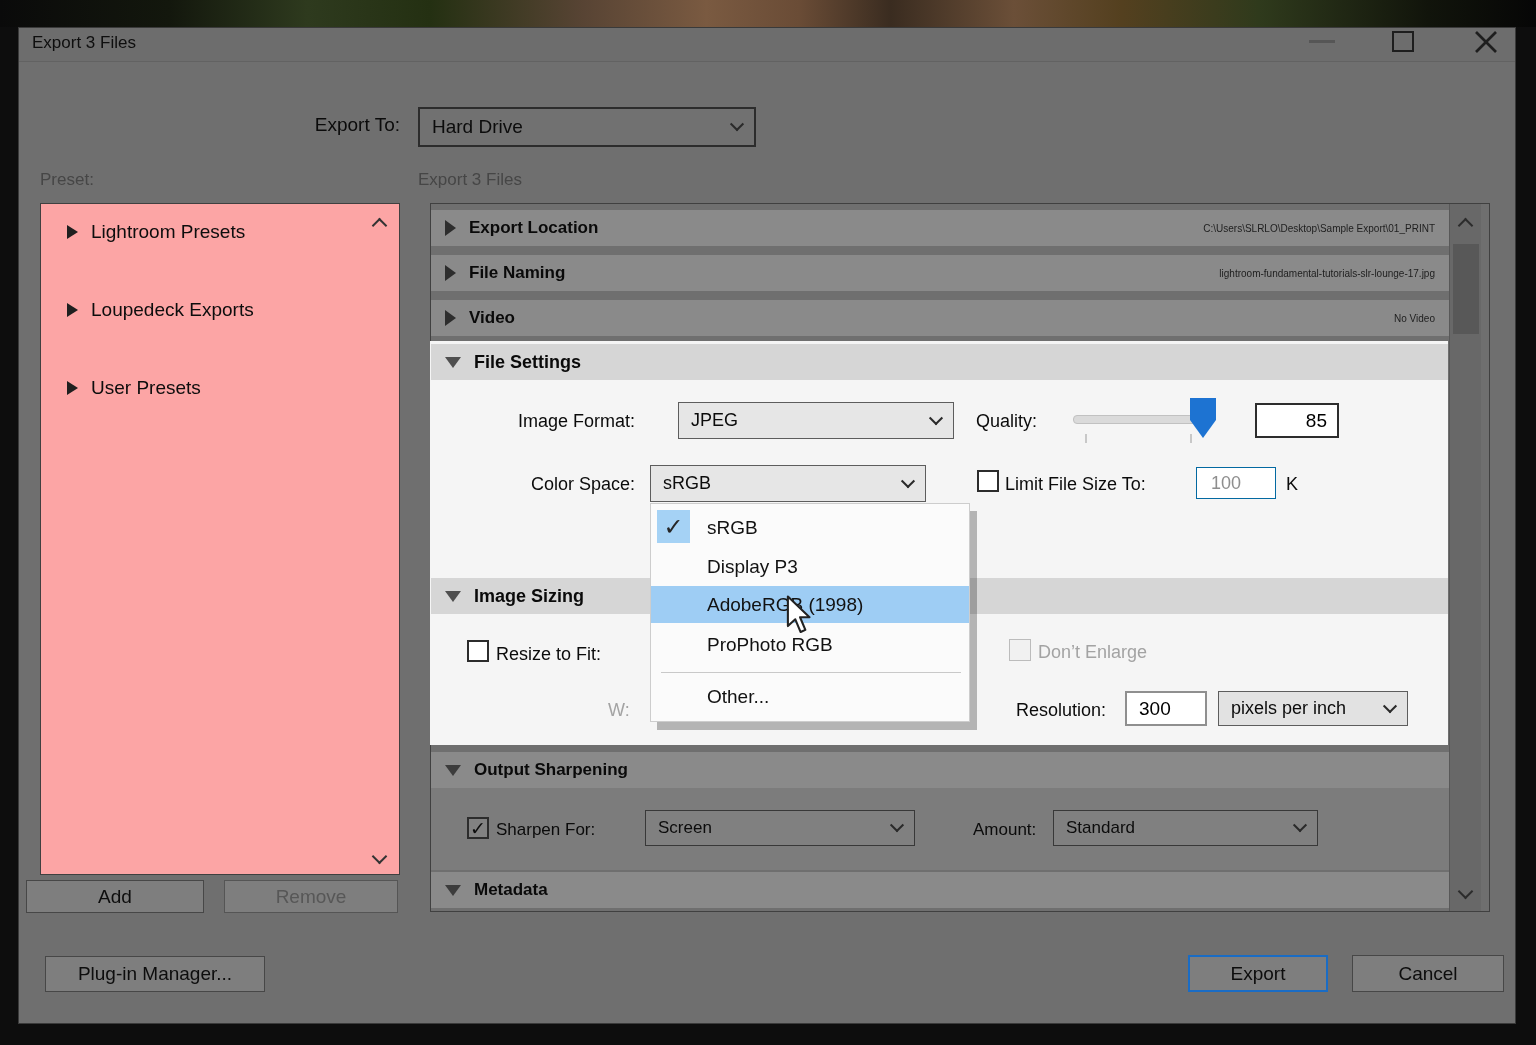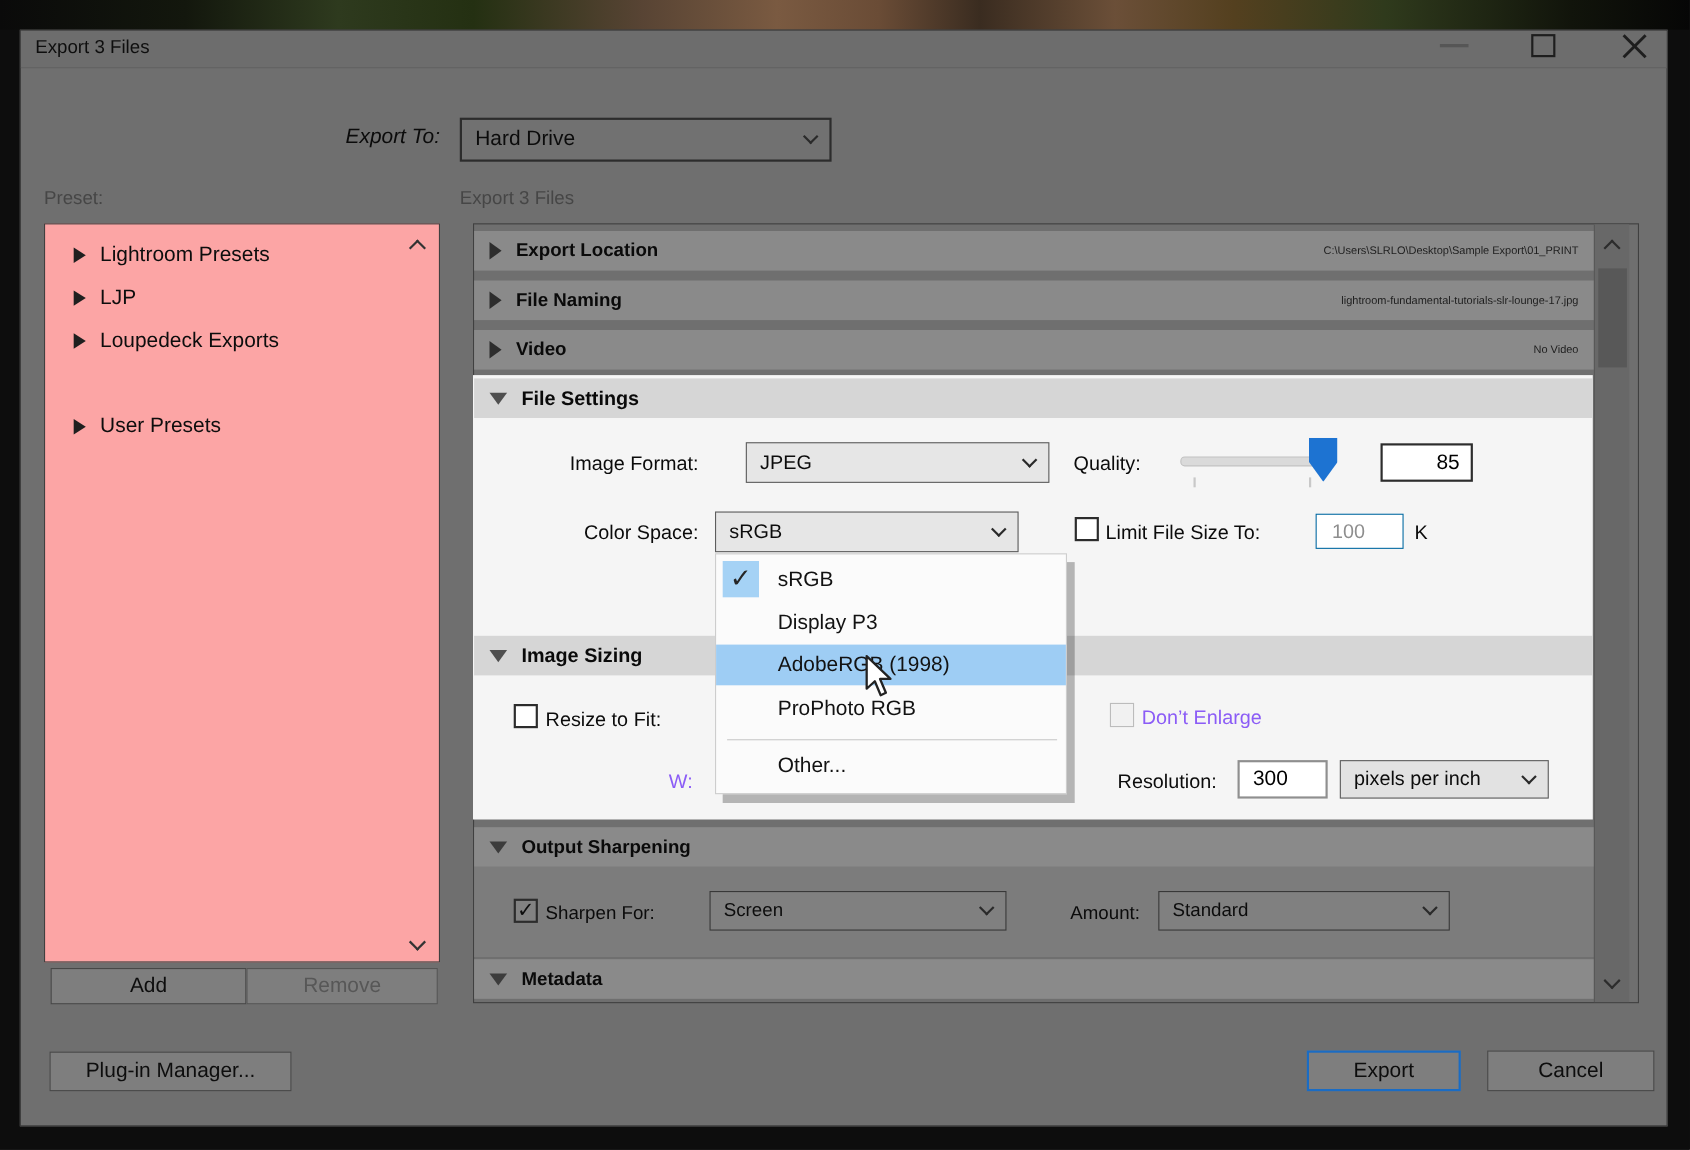--- a/index.html
+++ b/index.html
@@ -18,21 +18,21 @@
   .title-text { position:absolute; left:32px; top:33px; font-size:17px; color:#0e0e0e; }
 
   .win-min { position:absolute; left:1309px; top:40px; width:26px; height:3px; background:#565656; cursor:default; }
   .win-max { position:absolute; left:1392px; top:31px; width:22px; height:21px; border:2px solid #1e1e1e; background:transparent; }
   .win-close { position:absolute; left:1472px; top:28px; width:28px; height:28px; }
   .win-close svg { display:block; }
 
   .dim-label { color:#464646; font-size:17px; position:absolute; }
   .lbl { position:absolute; font-size:18px; color:#0b0b0b; }
   .lbl-right { text-align:right; }
-  .lbl-gray { color:#8b5cf6; }
+  .lbl-gray { color:#a3a3a3; }
 
   
   .combo { position:absolute; display:flex; align-items:center; padding:0 12px; font-size:18px; color:#0c0c0c; }
   .combo .combo-text { white-space:nowrap; overflow:hidden; }
   .chev { width:10px; height:10px; border-right:2px solid #2a2a2a; border-bottom:2px solid #2a2a2a;
     transform:rotate(45deg) translate(-2px,-2px); margin-left:auto; flex:0 0 auto; }
   .combo-dim  { background:#7c7c7c; border:2px solid #2c2c2c; }
   .combo-dim2 { background:#808080; border:1px solid #383838; }
   .combo-lit  { background:#e6e6e6; border:1px solid #5d5d5d; }
   .combo-lit2 { background:#e2e2e2; border:1px solid #5d5d5d; }
@@ -111,51 +111,47 @@
 
   <div class="win-min"></div>
   <div class="win-max"></div>
   <div class="win-close">
     <svg width="28" height="28" viewBox="0 0 28 28">
       <line x1="4" y1="4" x2="24" y2="24" stroke="#1e1e1e" stroke-width="2.6"></line>
       <line x1="24" y1="4" x2="4" y2="24" stroke="#1e1e1e" stroke-width="2.6"></line>
     </svg>
   </div>
 
-  <div class="lbl lbl-right" style="left:240px; top:114px; width:160px; font-size:19px;font-style:italic;">Export To:</div>
+  <div class="lbl lbl-right" style="left:240px; top:114px; width:160px; font-size:19px;">Export To:</div>
   <div class="combo combo-dim" style="left:418px; top:107px; width:338px; height:40px; font-size:19px; background:#717171;">
     <span class="combo-text">Hard Drive</span>
     <span class="chev"></span>
   </div>
 
   <div class="dim-label" style="left:40px; top:170px;">Preset:</div>
   <div class="dim-label" style="left:418px; top:170px;">Export 3 Files</div>
 
   <div class="listbox">
     <div class="list-item" style="top:12px;">
       <span class="tri-right-sm"></span>
       <span>Lightroom Presets</span>
     </div>
-    <div class="list-item" style="top:51px;">
-      <span class="tri-right-sm"></span>
-      <span>LJP</span>
-    </div>
     <div class="list-item" style="top:90px;">
       <span class="tri-right-sm"></span>
       <span>Loupedeck Exports</span>
     </div>
     <div class="list-item" style="top:168px;">
       <span class="tri-right-sm"></span>
       <span>User Presets</span>
     </div>
     <span class="chev-up" style="right:14px; top:16px;"></span>
     <span class="chev-down" style="right:14px; bottom:12px;"></span>
   </div>
 
-  <div class="btn" style="left:46px; top:880px; width:178px; height:33px;">
+  <div class="btn" style="left:26px; top:880px; width:178px; height:33px;">
     <span>Add</span>
   </div>
   <div class="btn btn-disabled" style="left:224px; top:880px; width:174px; height:33px;">
     <span>Remove</span>
   </div>
 
   <div class="panel"></div>
   <div class="scrollbar">
     <span class="chev-up"></span>
     <div class="sb-thumb"></div>

